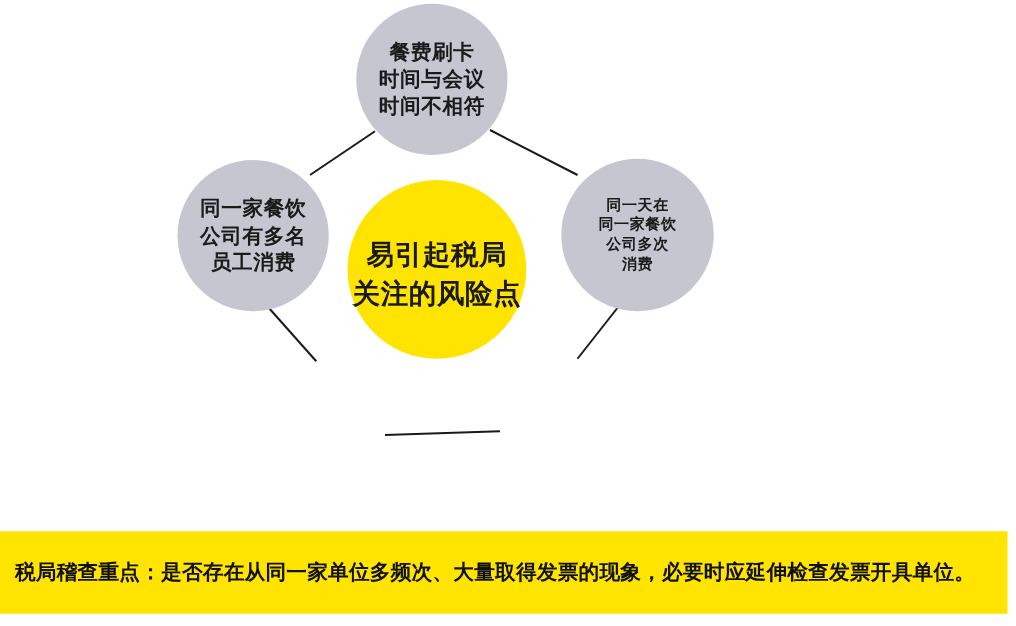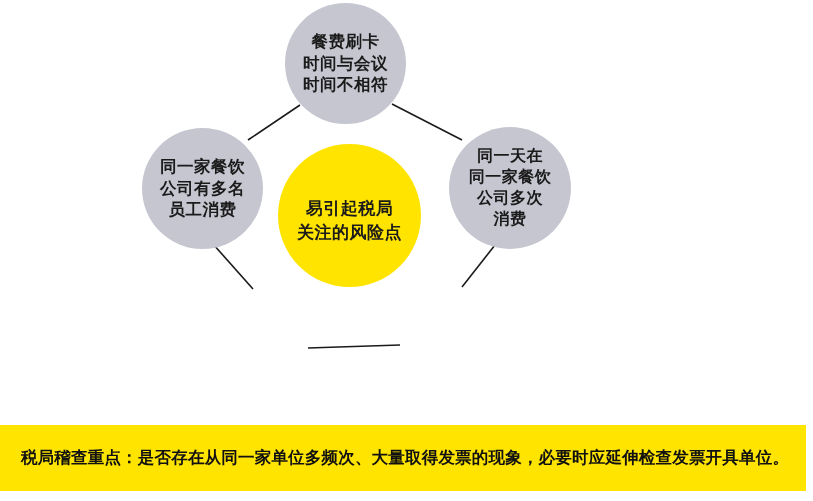--- a/index.html
+++ b/index.html
@@ -63,49 +63,48 @@
     letter-spacing: 0.5px;
     line-height: 1.33;
     white-space: pre-line;
   }
 
   .node-outer .node-label {
     font-size: 16.5px;
   }
 
   .node-center .node-label {
-    font-size: 17px;
+    font-size: 22px;
     line-height: 1.4;
     margin-top: 11px;
   }
 
   
   #node-top      { left: 285px; top: 3px;   width: 121px; height: 121px; }
   #node-left     { left: 142px; top: 128px; width: 121px; height: 121px; }
   #node-right    { left: 449px; top: 127px; width: 122px; height: 122px; }
   #node-bottomleft  { left: 192px; top: 289px; width: 121px; height: 121px; }
   #node-bottomright { left: 395px; top: 282px; width: 126px; height: 126px; }
   #node-center   { left: 278px; top: 144px; width: 143px; height: 143px; }
 
   #node-top .node-label      { font-size: 16.5px; }
-  #node-right .node-label    { font-size: 16px; line-height: 1.3; }
+  #node-right .node-label    { font-size: 12px; line-height: 1.3; }
   #node-bottomright .node-label { font-size: 16px; }
 
   
   #banner {
     position: absolute;
     left: 0;
     top: 425px;
     width: 806px;
     height: 66px;
     background: #ffe400;
     box-sizing: border-box;
     display: flex;
     align-items: center;
-    justify-content: center;
   }
   #banner-text {
     font-size: 16.5px;
     font-weight: bold;
     color: #111111;
     line-height: 1.55;
     padding: 0 8px 0 12px;
     letter-spacing: 0.2px;
   }
 </style>

